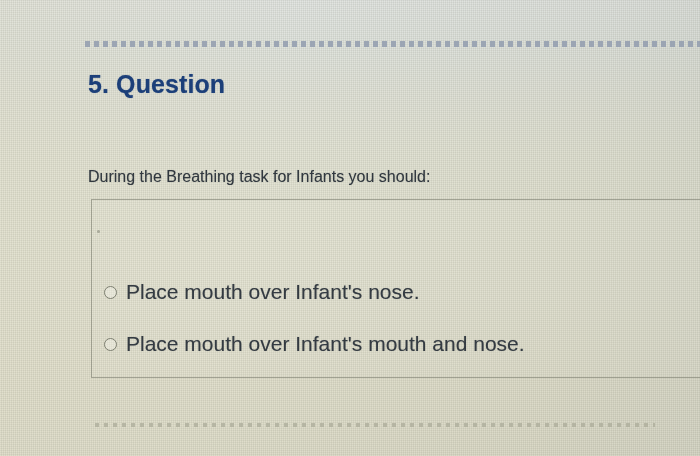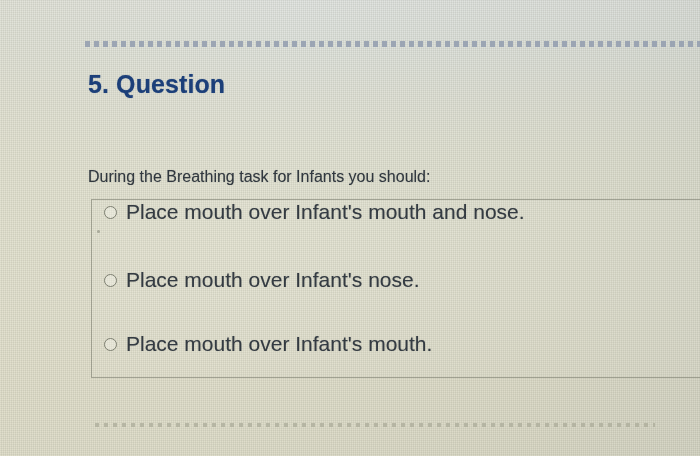--- a/index.html
+++ b/index.html
@@ -122,21 +122,21 @@
   }
 
   .answer-option {
     position: absolute;
     left: 12px;
     display: flex;
     align-items: center;
     white-space: nowrap;
   }
   .answer-option:nth-of-type(1) { top: 20px; }
-  .answer-option:nth-of-type(2) { top: 68px; text-align: center; }
+  .answer-option:nth-of-type(2) { top: 80px; text-align: center; }
   .answer-option:nth-of-type(3) { top: 132px; }
 
   .radio-icon {
     width: 13px;
     height: 13px;
     border: 1.4px solid #7d7f71;
     border-radius: 50%;
     box-sizing: border-box;
     flex: 0 0 auto;
     margin-right: 9px;
@@ -173,24 +173,20 @@
 
   <div class="layer" id="answers-panel">
 
     <div id="speck-artifact"></div>
 
     <div class="answer-option">
       <span class="radio-icon"></span>
       <span class="answer-label">Place mouth over Infant's nose.</span>
     </div>
 
-    <div class="answer-option">
-      <span class="radio-icon"></span>
-      <span class="answer-label">Place mouth over Infant's mouth.</span>
-    </div>
 
     <div class="answer-option">
       <span class="radio-icon"></span>
       <span class="answer-label">Place mouth over Infant's mouth and nose.</span>
     </div>
   </div>
 
   <div class="layer" id="divider-bottom"></div>
 
 </div>

